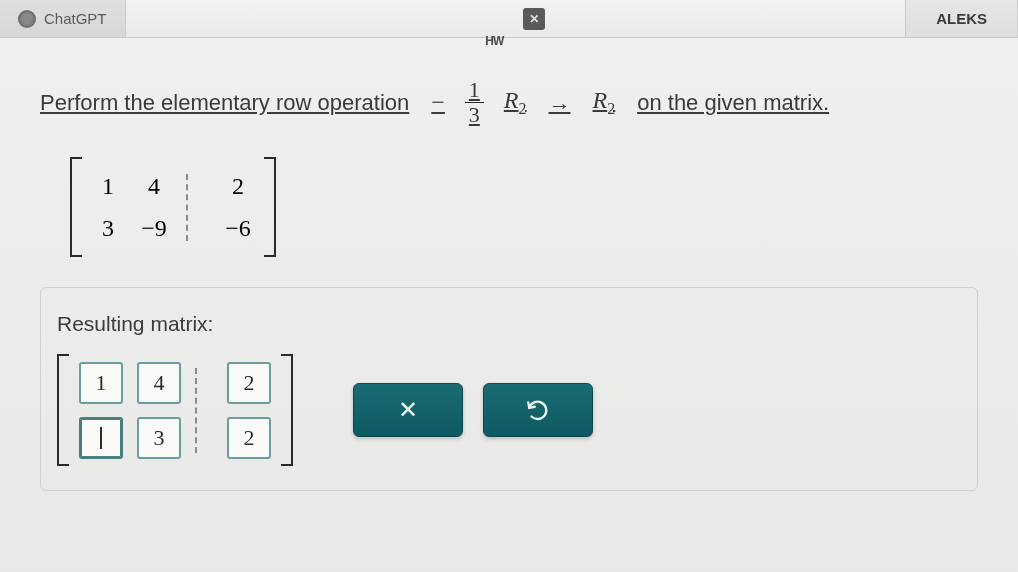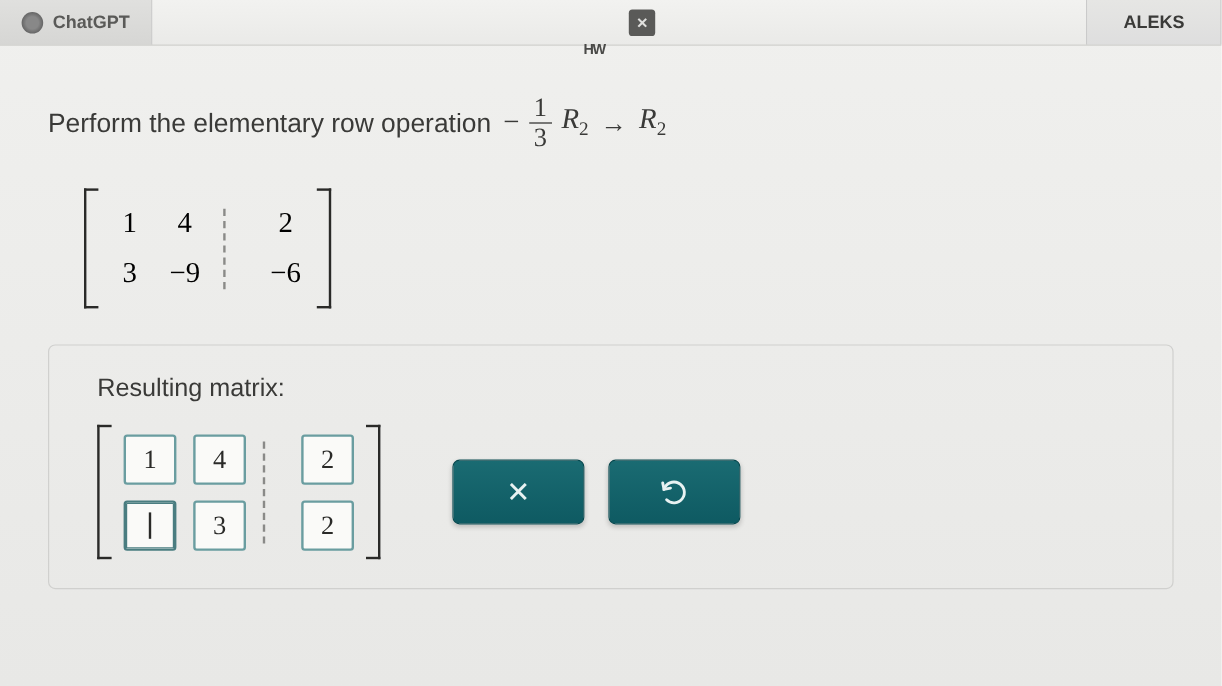--- a/index.html
+++ b/index.html
@@ -22,21 +22,20 @@
       background: linear-gradient(to bottom, #e4e4e2, #dcdcda);
       border-bottom: 1px solid #c8c8c6;
     }
     .tab {
       display: flex;
       align-items: center;
       height: 100%;
       padding: 0 18px;
       border-right: 1px solid #cacaca;
       gap: 8px;
-      font-weight: bold;
     }
     .tab.inactive {
       background: linear-gradient(to bottom, #e0e0de, #d6d6d4);
       color: #5a5a58;
       font-size: 15px;
     }
     .tab.active {
       background: linear-gradient(to bottom, #f2f2f0, #eaeae8);
       color: #4a4a48;
       font-size: 15px;
@@ -82,22 +81,23 @@
     }
     .content {
       padding: 40px 40px 20px 40px;
     }
     .instruction {
       font-size: 22px;
       color: #3a3a38;
       display: flex;
       align-items: center;
       flex-wrap: wrap;
-      gap: 6px;
+      gap: 18px;
       margin-bottom: 30px;
+      text-decoration: underline;
     }
     .fraction {
       display: inline-flex;
       flex-direction: column;
       align-items: center;
       font-family: "Times New Roman", serif;
       font-size: 22px;
       margin: 0 2px;
       vertical-align: middle;
     }
@@ -163,21 +163,21 @@
       grid-row: 1 / 3;
       grid-column: 3;
       height: 80%;
       border-left: 2px dashed #8a8a88;
       align-self: center;
     }
     .result-panel {
       border: 1px solid #d0d0ce;
       border-radius: 6px;
       background: linear-gradient(to bottom, #f4f4f2, #ecece a);
-      padding: 24px 40px;
+      padding: 24px 16px;
       margin-top: 10px;
     }
     .result-label {
       font-size: 21px;
       color: #3a3a38;
       margin-bottom: 18px;
     }
     .result-row {
       display: flex;
       align-items: center;
@@ -274,20 +274,21 @@
       <span class="num">1</span>
       <span class="den">3</span>
     </span>
     <span class="math-serif">
       <span>R</span><span class="math-sub">2</span>
     </span>
     <span class="arrow">→</span>
     <span class="math-serif">
       <span>R</span><span class="math-sub">2</span>
     </span>
+    <span style="margin-left:4px;">on the given matrix.</span>
   </div>
 
   <div class="matrix-wrap">
     <div class="bracket-left"></div>
     <div class="matrix-grid">
       <div class="cell" style="grid-row:1;grid-column:1;">1</div>
       <div class="cell" style="grid-row:1;grid-column:2;">4</div>
       <div class="vdash"></div>
       <div class="cell" style="grid-row:1;grid-column:4;">2</div>
       <div class="cell" style="grid-row:2;grid-column:1;">3</div>

